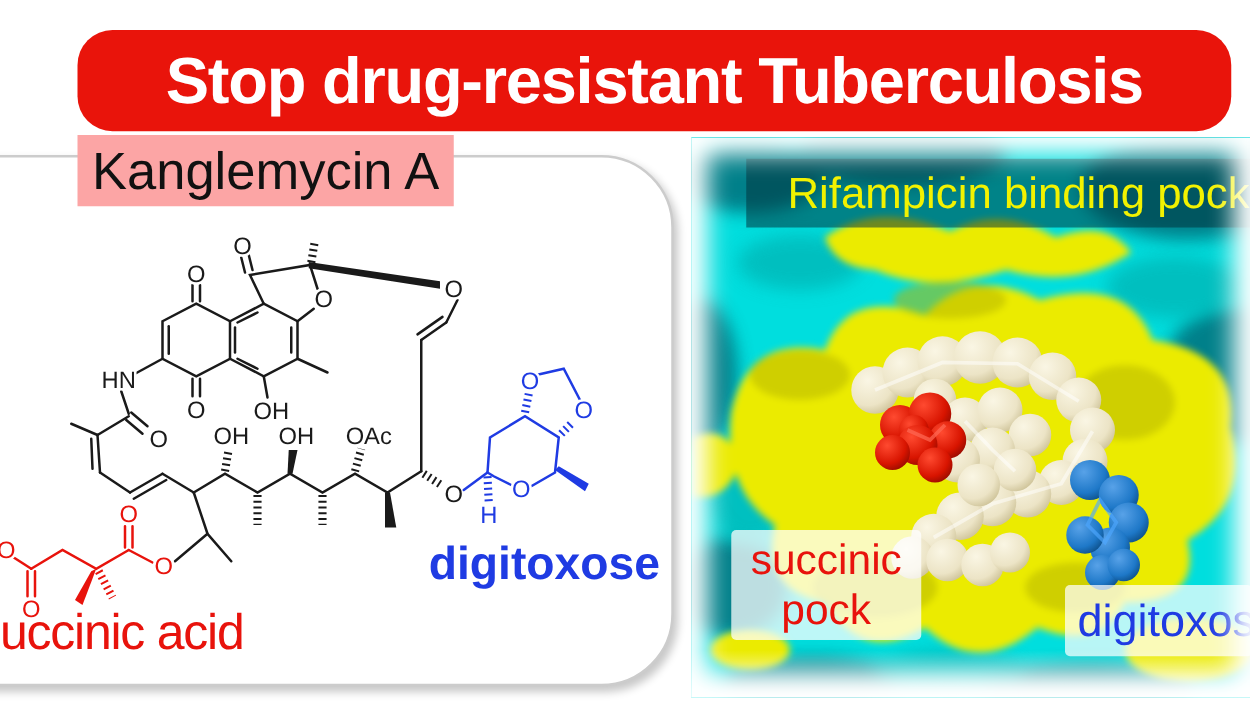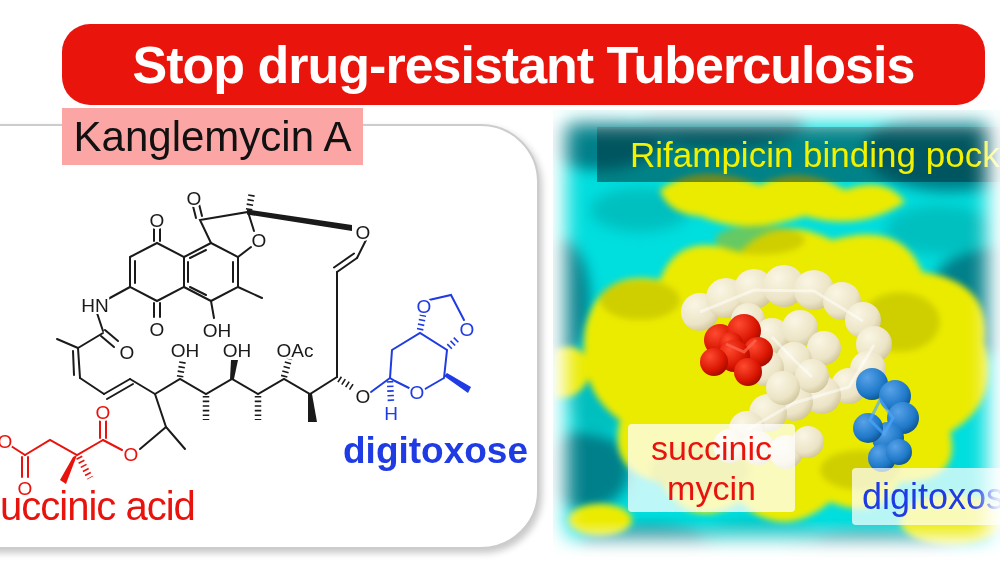--- a/index.html
+++ b/index.html
@@ -49,23 +49,23 @@
   }
   .pocket-title-band{
     position:absolute;left:44px;top:17px;width:403px;height:55px;
     background:rgba(0,48,58,0.52);
     display:flex;align-items:center;
   }
   .pocket-title-band span{
     color:#f2f200;font-size:35px;padding-left:9px;white-space:nowrap;margin-left:24px;
   }
   .pocket-succinic-box{
-    position:absolute;left:32px;top:314px;width:167px;height:88px;
+    position:absolute;left:32px;top:314px;width:152px;height:88px;
     background:rgba(255,255,255,0.74);border-radius:4px;
-    display:flex;flex-direction:column;align-items:center;justify-content:center;margin-left:43px;
+    display:flex;flex-direction:column;align-items:center;justify-content:center;
   }
   .pocket-succinic-box span{color:#e8130c;font-size:34px;line-height:40px;white-space:nowrap;}
   .pocket-digitoxose-box{
     position:absolute;left:299px;top:358px;width:150px;height:57px;
     background:rgba(255,255,255,0.72);border-radius:4px;
     display:flex;align-items:center;
   }
   .pocket-digitoxose-box span{color:#1f3be3;font-size:36px;padding-left:10px;white-space:nowrap;}
   .edge-fade{
     position:absolute;left:0;top:0;width:447px;height:448px;pointer-events:none;
@@ -314,21 +314,21 @@
       <path d="M880,400 L893,418 L884,434 L870,420 Z" stroke="#4fa8ff" stroke-width="3" fill="none" opacity="0.65"></path>
     </g>
   </svg>
 
   
   <div class="pocket-title-band">
     <span>Rifampicin binding pock</span>
   </div>
   <div class="pocket-succinic-box">
     <span>succinic</span>
-    <span>mycin</span>
+    <span>pock</span>
   </div>
   <div class="pocket-digitoxose-box">
     <span>digitoxos</span>
   </div>
   <div class="bottom-fade"></div>
   <div class="edge-fade"></div>
 </div>
 
 <div class="banner">
   <span>Stop drug-resistant Tuberculosis</span>

